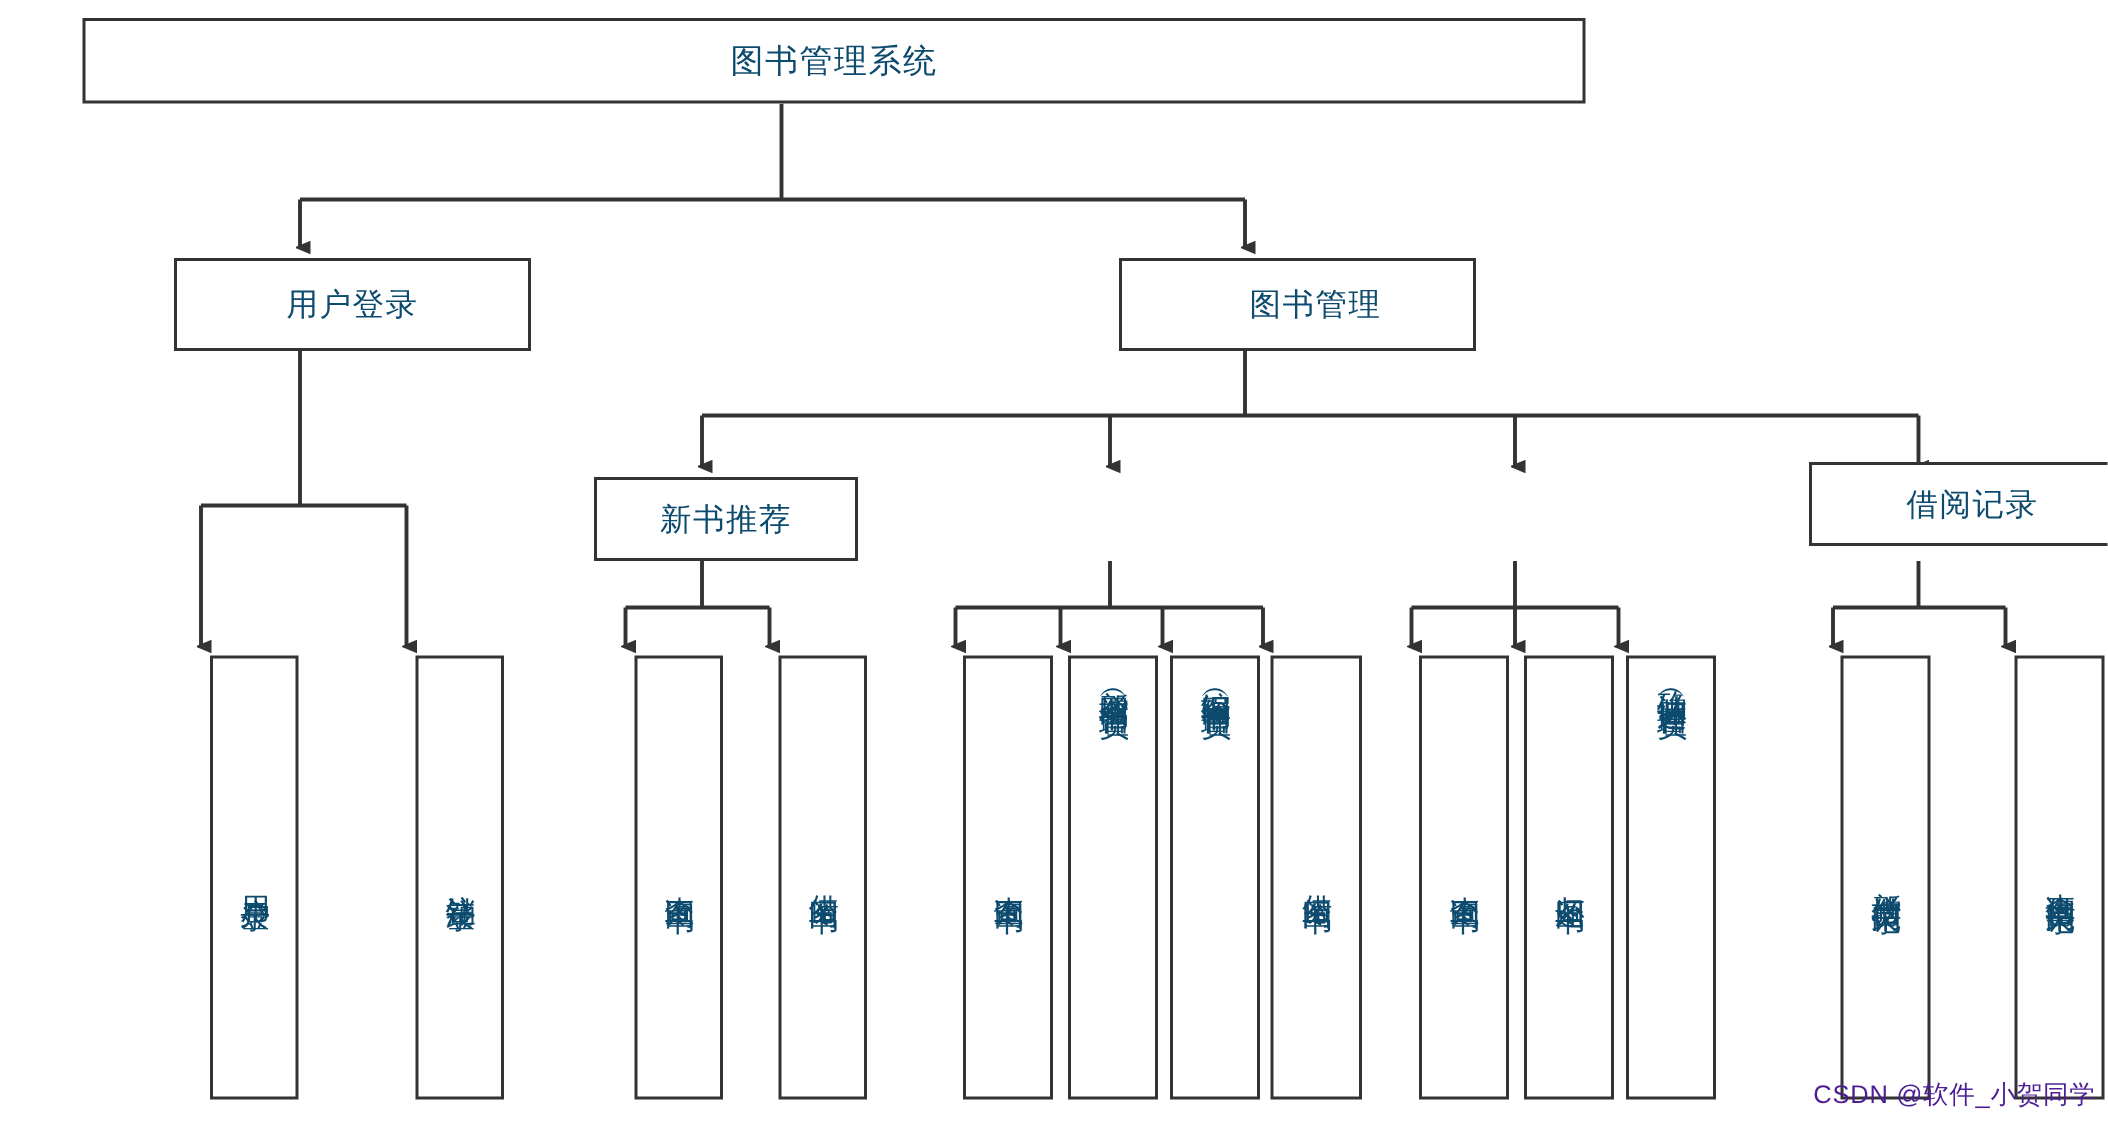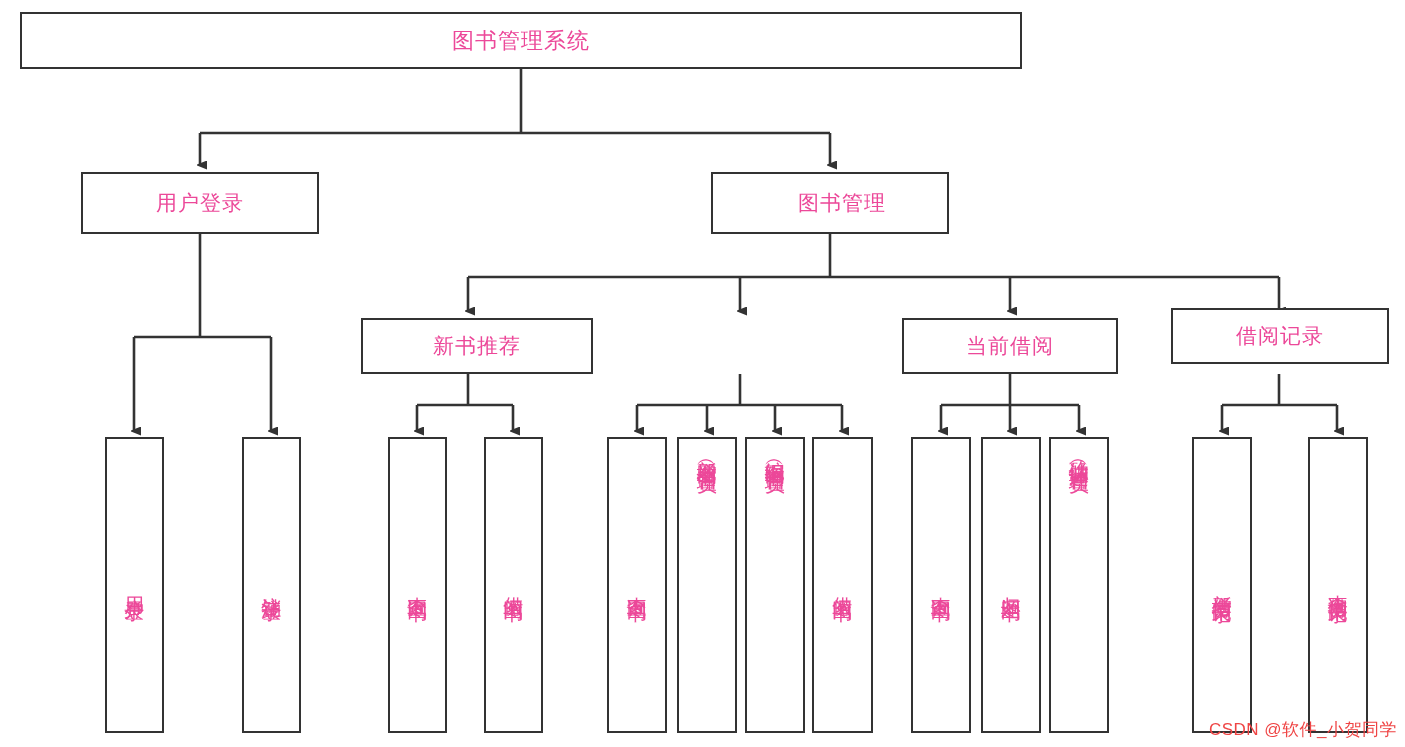--- a/index.html
+++ b/index.html
@@ -13,21 +13,22 @@
   svg#wires{position:absolute;left:0;top:0;width:1405px;height:747px;}
 
   .node{
     position:absolute;
     box-sizing:border-box;
     background:#ffffff;
     border:2px solid #333333;
     display:flex;
     align-items:center;
     justify-content:center;
-    color:#ec4899;
+    color:#0c4a6e;
+    margin-left:35px;
   }
   .node.h-node{
     font-size:21px;
     letter-spacing:1px;
   }
   .node.leaf{
     writing-mode:vertical-rl;
     text-orientation:upright;
     font-size:20px;
     line-height:1.12;
@@ -41,21 +42,21 @@
     justify-content:center;
     padding-top:0;
   }
   #root-node{font-size:22px;}
 
   #watermark{
     position:absolute;
     right:8px;
     bottom:6px;
     font-size:17px;
-    color:#ef4444;
+    color:#4c1d95;
     letter-spacing:0.5px;
     white-space:nowrap;
     pointer-events:none;
   }
 </style>
 </head>
 <body>
 
 <div id="canvas">
 
@@ -108,24 +109,23 @@
       <path d="M1337,405 L1337,431" marker-end="url(#arrow)"></path>
     </g>
   </svg>
 
   <div class="node h-node" id="root-node" style="left:20px;top:12px;width:1002px;height:57px;">图书管理系统</div>
 
   <div class="node h-node" style="left:81px;top:172px;width:238px;height:62px;">用户登录</div>
 
   <div class="node h-node" style="left:711px;top:172px;width:238px;height:62px;padding-left:24px;">图书管理</div>
 
-  <div class="node h-node" style="left:361px;top:318px;width:232px;height:56px;">新书推荐</div>
+  <div class="node h-node" style="left:361px;top:318px;width:176px;height:56px;">新书推荐</div>
 
 
-  <div class="node h-node" style="left:902px;top:318px;width:216px;height:56px;">当前借阅</div>
 
   <div class="node h-node" style="left:1171px;top:308px;width:218px;height:56px;">借阅记录</div>
 
   <div class="node leaf centered" style="left:105px;top:437px;width:59px;height:296px;">用户登录</div>
 
   <div class="node leaf centered" style="left:242px;top:437px;width:59px;height:296px;">注销登录</div>
 
   <div class="node leaf centered" style="left:388px;top:437px;width:59px;height:296px;">查询图书</div>
 
   <div class="node leaf centered" style="left:484px;top:437px;width:59px;height:296px;">借阅图书</div>

